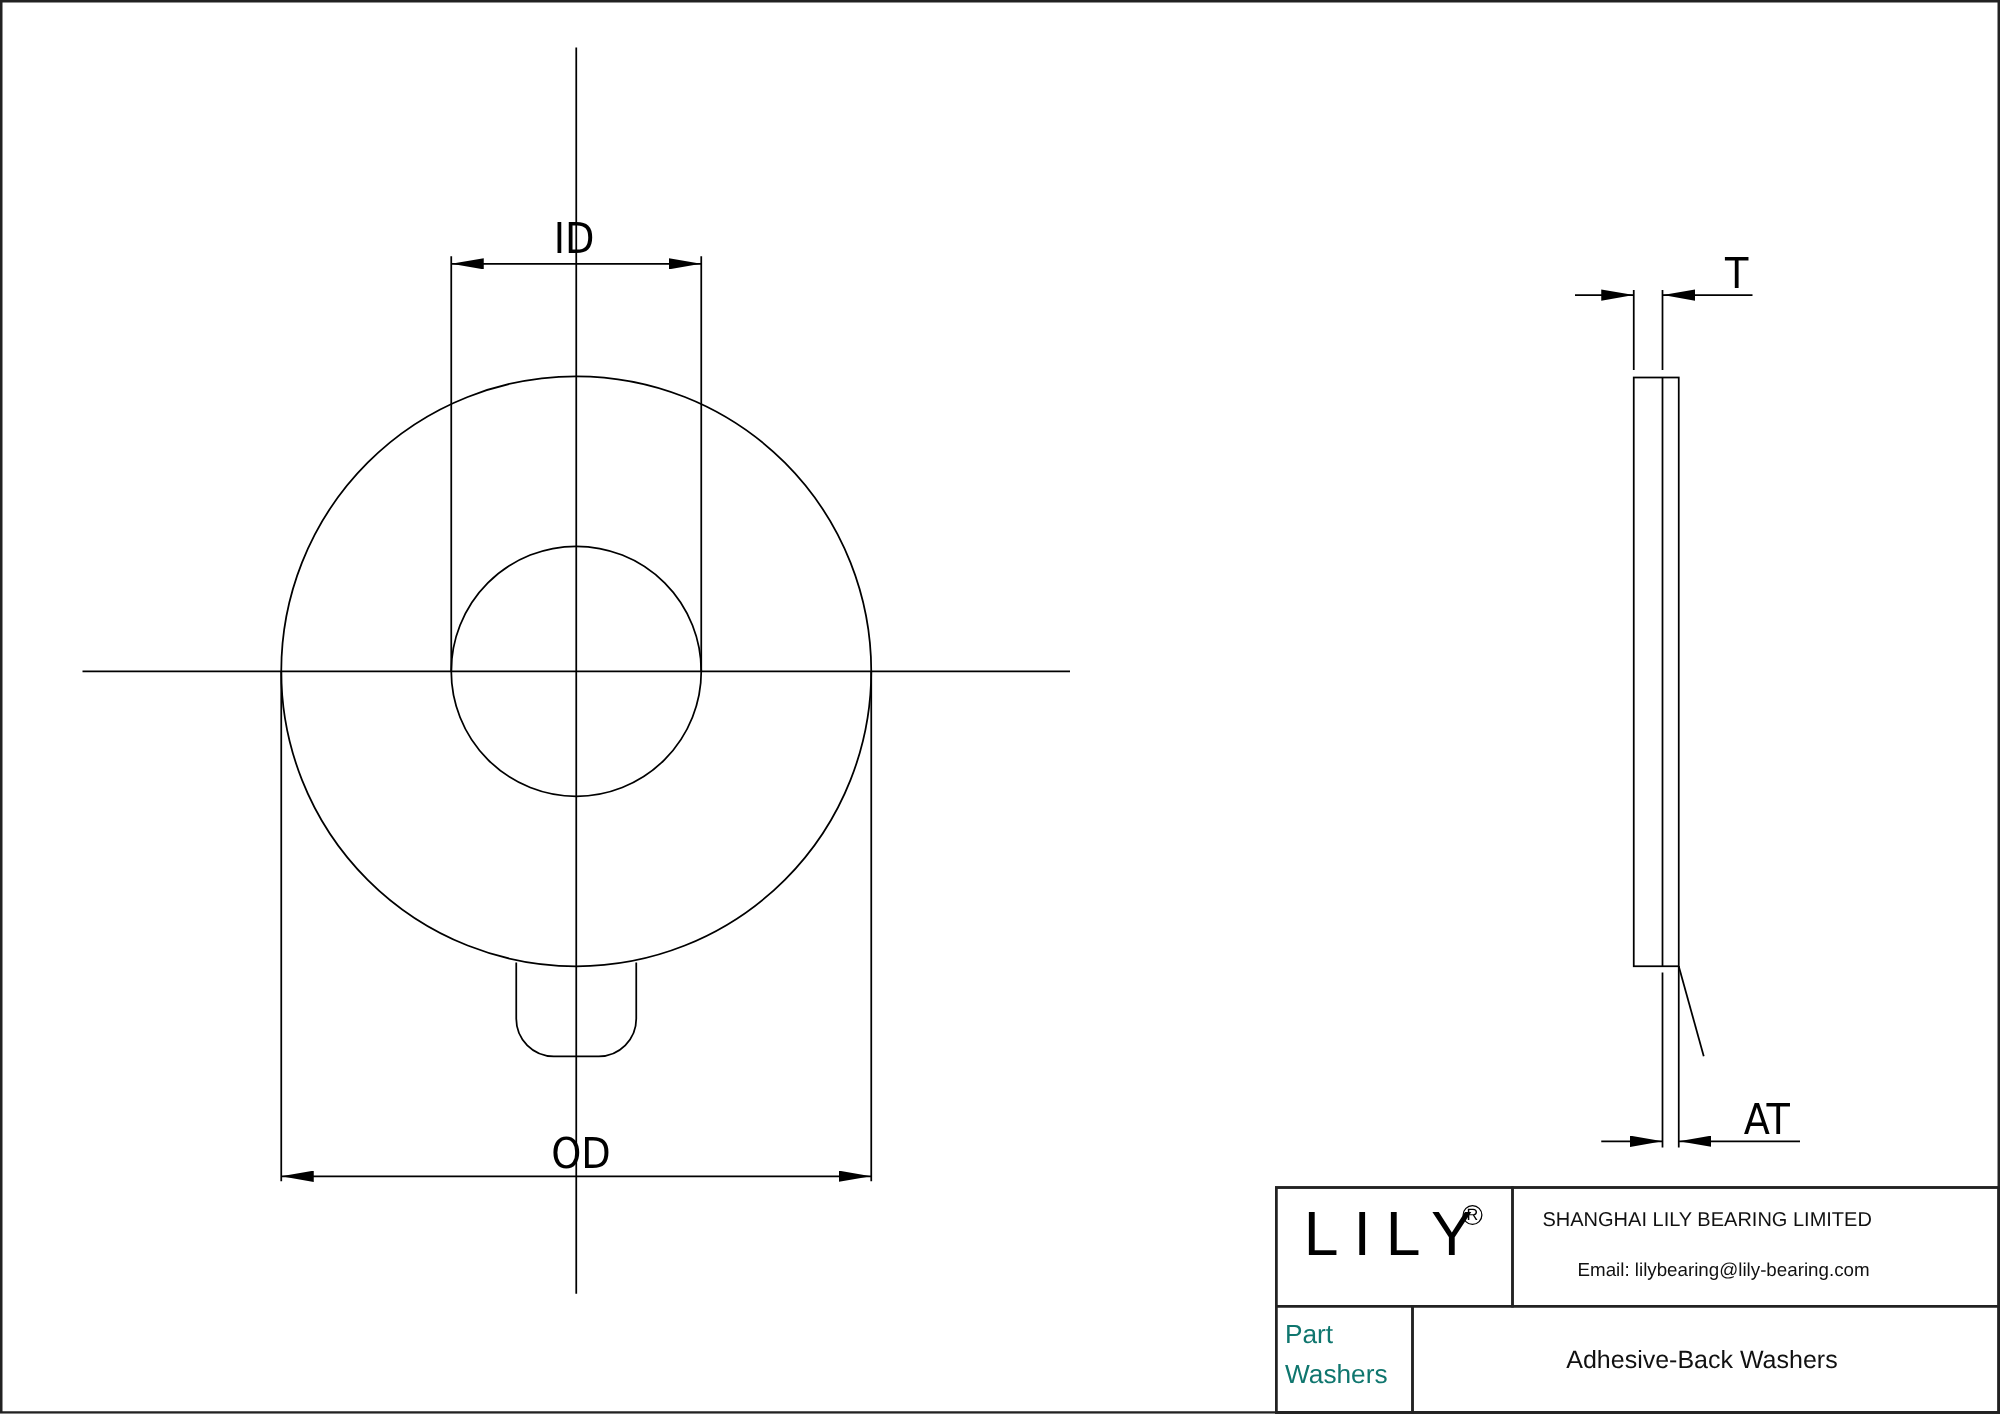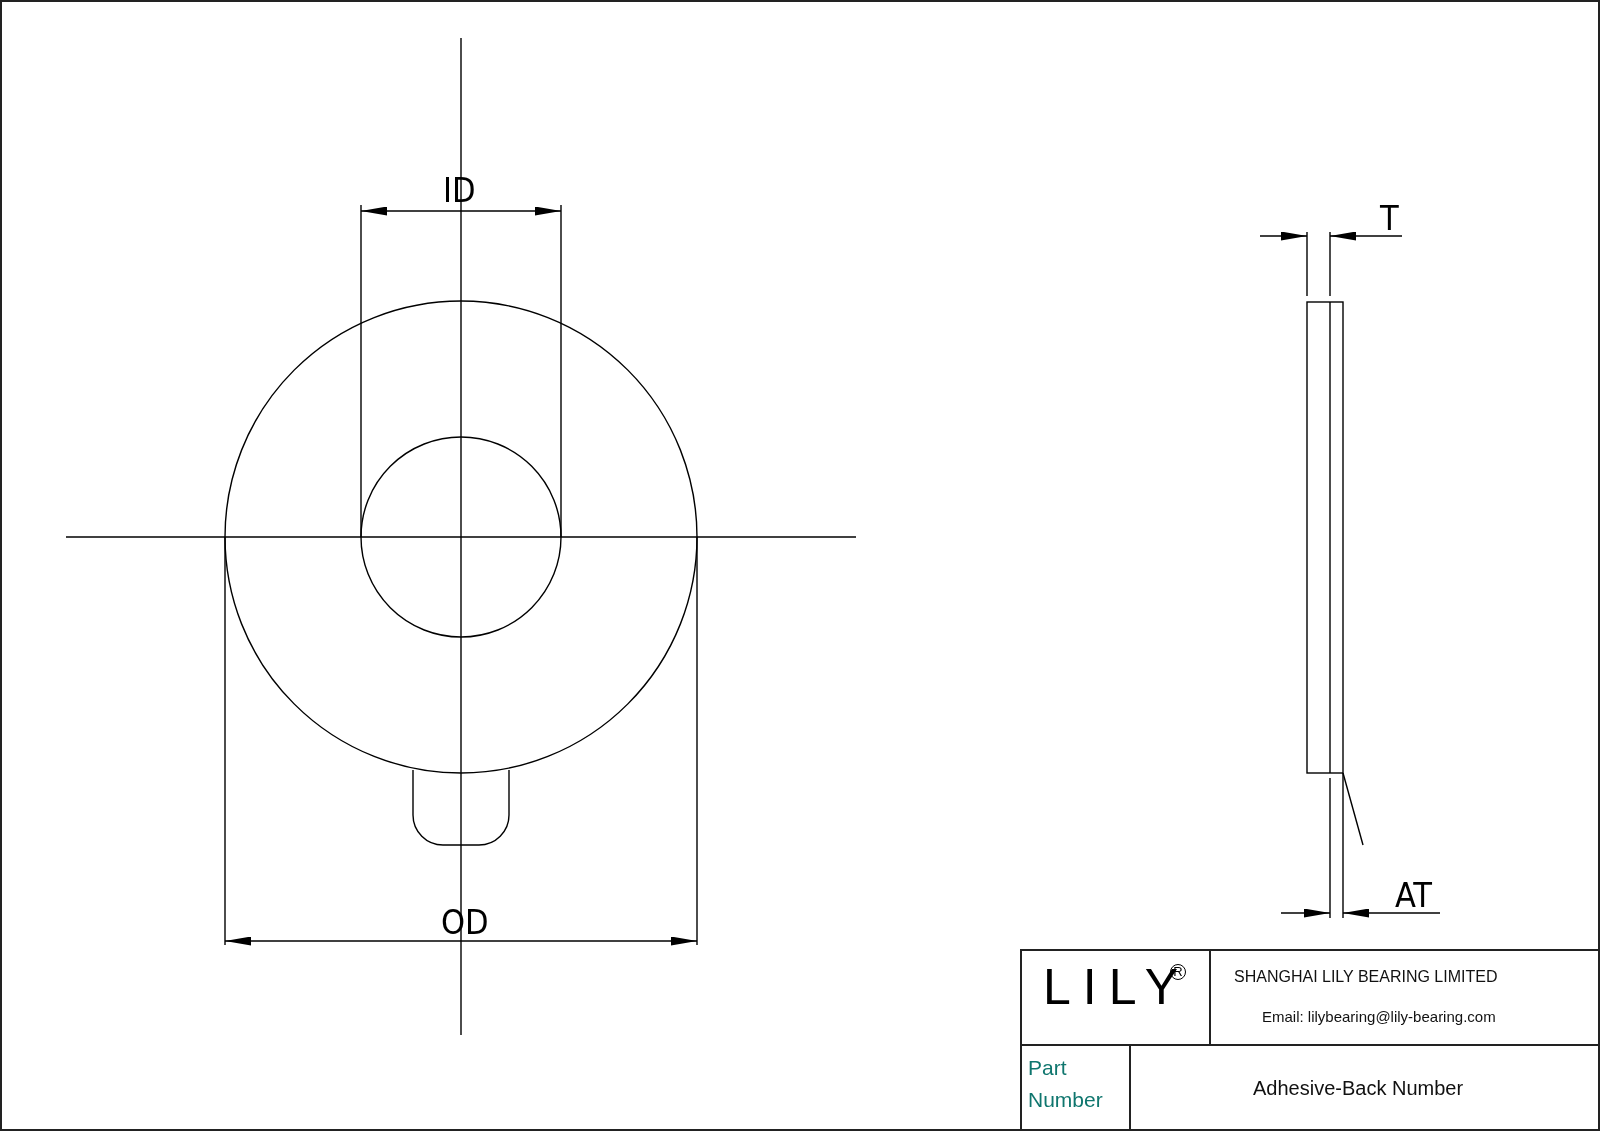--- a/index.html
+++ b/index.html
@@ -78,15 +78,15 @@
 <div class="tb" style="left:1129px; top:1044px; width:471px; height:87px;"></div>
 
 <div class="logo" style="left:1043px; top:958px;">LILY</div>
 <div class="reg" style="left:1170px; top:964px;">R</div>
 
 <div class="company" style="left:1234px; top:968px;">SHANGHAI LILY BEARING LIMITED</div>
 <div class="email" style="left:1262px; top:1008px;">Email: lilybearing@lily-bearing.com</div>
 
 <div class="pn-label" style="left:1028px; top:1052px;">
   <div>Part</div>
-  <div>Number</div>
+  <div>Washers</div>
 </div>
-<div class="pn-value" style="left:1253px; top:1077px;">Adhesive-Back Number</div>
+<div class="pn-value" style="left:1253px; top:1077px;">Adhesive-Back Washers</div>
 
 </body></html>

